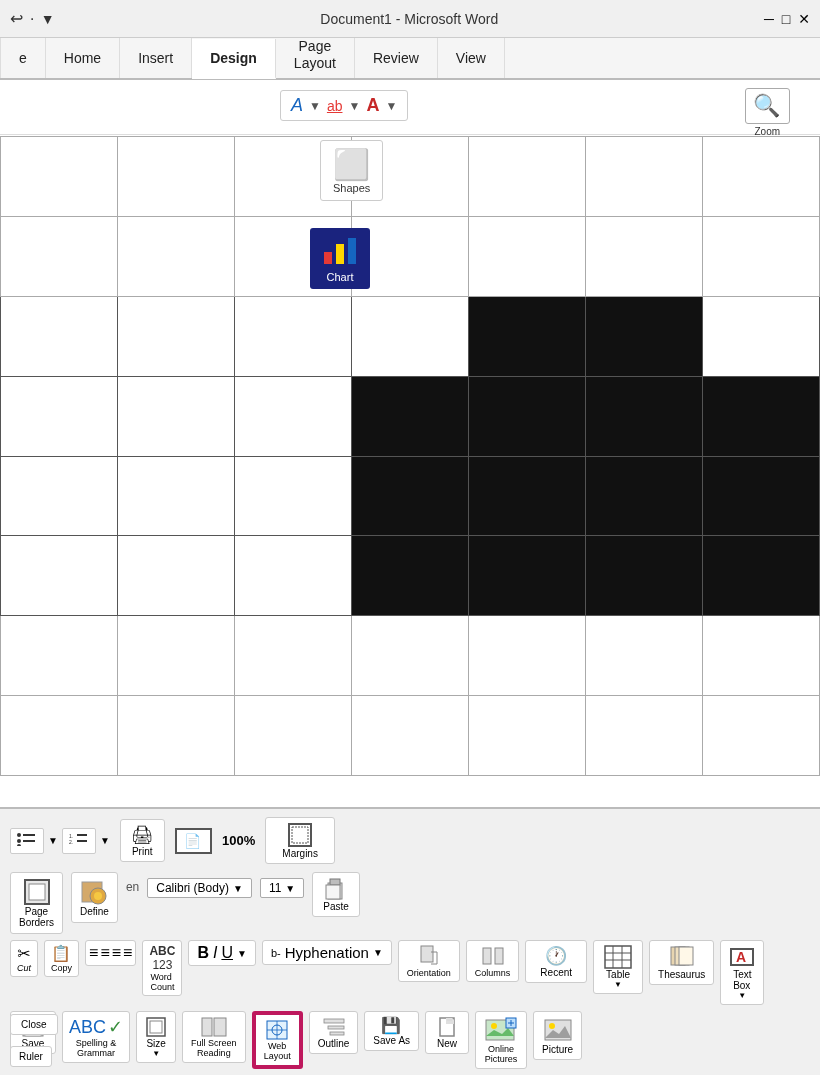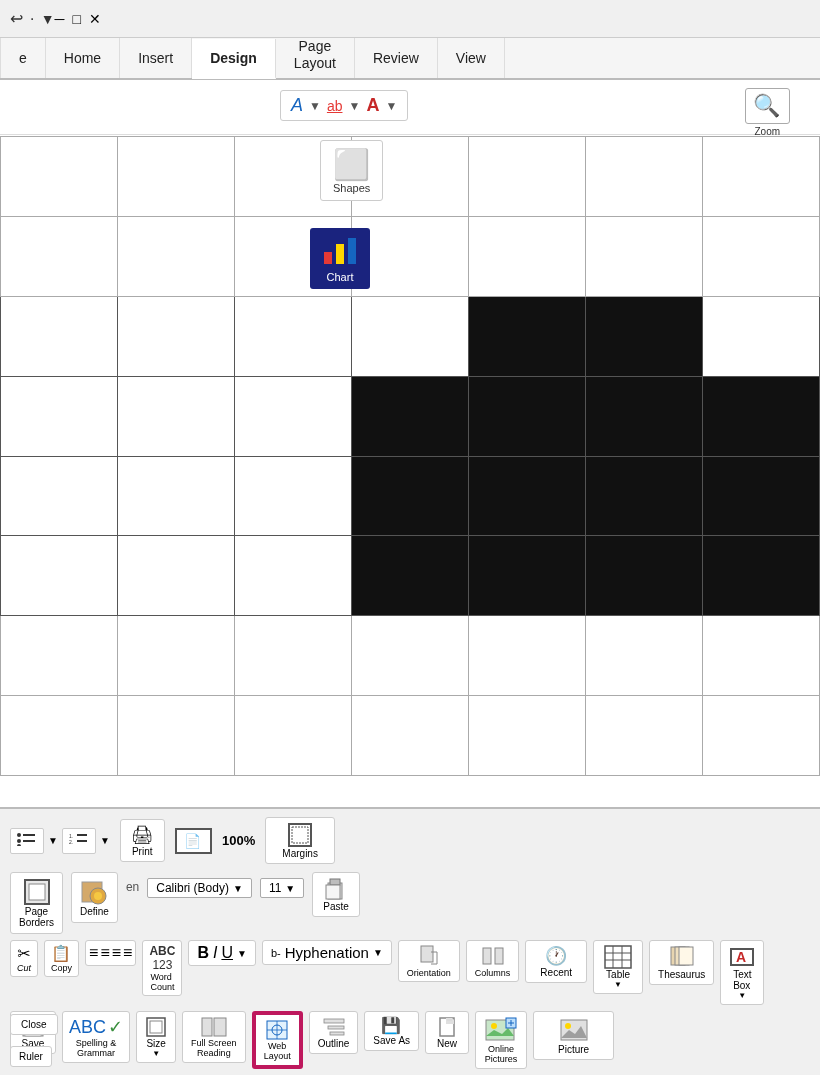--- a/index.html
+++ b/index.html
@@ -73,20 +73,21 @@
 <body>
 
 <div class="app-window">
 
   <div class="title-bar">
     <div class="title-bar-controls">
       <span style="font-size:16px;cursor:pointer;">↩</span>
       <span style="font-size:16px;cursor:pointer;">·</span>
       <span style="font-size:14px;">▼</span>
     </div>
+    <div class="title-bar-title">Document1 - Microsoft Word</div>
     <div style="display:flex;gap:8px;">
       <span style="cursor:pointer;font-size:14px;">─</span>
       <span style="cursor:pointer;font-size:14px;">□</span>
       <span style="cursor:pointer;font-size:14px;">✕</span>
     </div>
   </div>
 
   <div class="menu-bar">
     <div class="menu-item">e</div>
     <div class="menu-item">Home</div>
@@ -481,21 +482,21 @@
             <rect x="2" y="4" width="28" height="20" fill="#c8e6c9" stroke="#888" stroke-width="1"></rect>
             <circle cx="10" cy="10" r="3" fill="#ffd600"></circle>
             <path d="M2 20 L10 14 L18 18 L24 12 L30 20 Z" fill="#66bb6a"></path>
             <rect x="22" y="2" width="10" height="10" fill="#bbdefb" stroke="#1565c0" stroke-width="1"></rect>
             <line x1="24" y1="7" x2="30" y2="7" stroke="#1565c0" stroke-width="1"></line>
             <line x1="27" y1="4" x2="27" y2="10" stroke="#1565c0" stroke-width="1"></line>
           </svg>
           <span style="font-size:9px;text-align:center;">Online<br>Pictures</span>
         </div>
 
-        <div style="display:flex;flex-direction:column;align-items:center;cursor:pointer;background:white;border:1px solid #ccc;border-radius:3px;padding:4px 24px;">
+        <div style="display:flex;flex-direction:column;align-items:center;cursor:pointer;background:white;border:1px solid #ccc;border-radius:3px;padding:4px 8px;">
           <svg width="30" height="28" viewBox="0 0 30 28">
             <rect x="2" y="4" width="26" height="20" fill="#e0e0e0" stroke="#888" stroke-width="1"></rect>
             <circle cx="9" cy="10" r="3" fill="#ffd600"></circle>
             <path d="M2 22 L10 14 L16 18 L22 10 L28 22 Z" fill="#9e9e9e"></path>
           </svg>
           <span style="font-size:10px;">Picture</span>
         </div>
 
         <div style="display:flex;flex-direction:column;align-items:center;justify-content:center;cursor:pointer;background:white;border:1px solid #ccc;border-radius:3px;padding:4px 8px;position:absolute;left:10px;bottom:8px;">
           <span style="font-size:10px;">Ruler</span>

